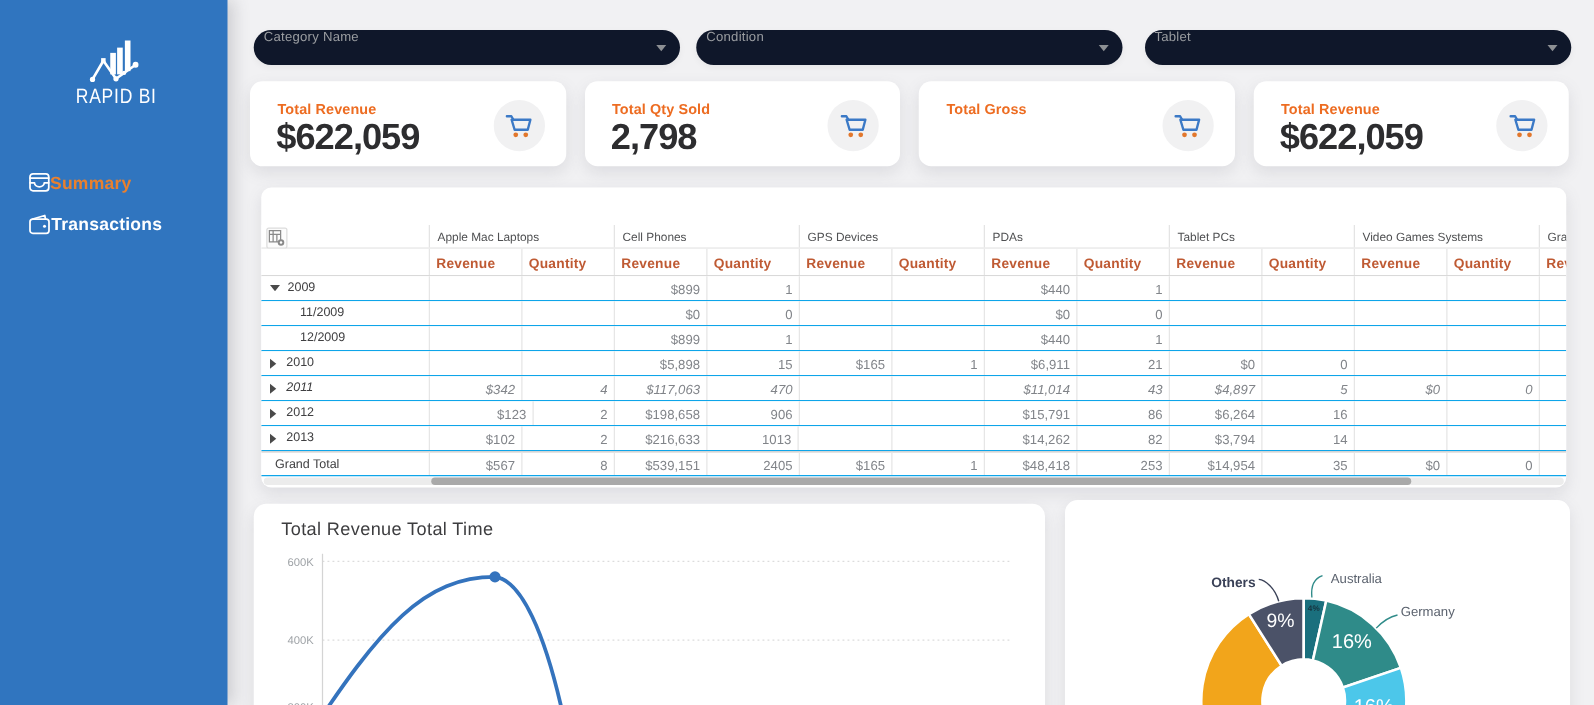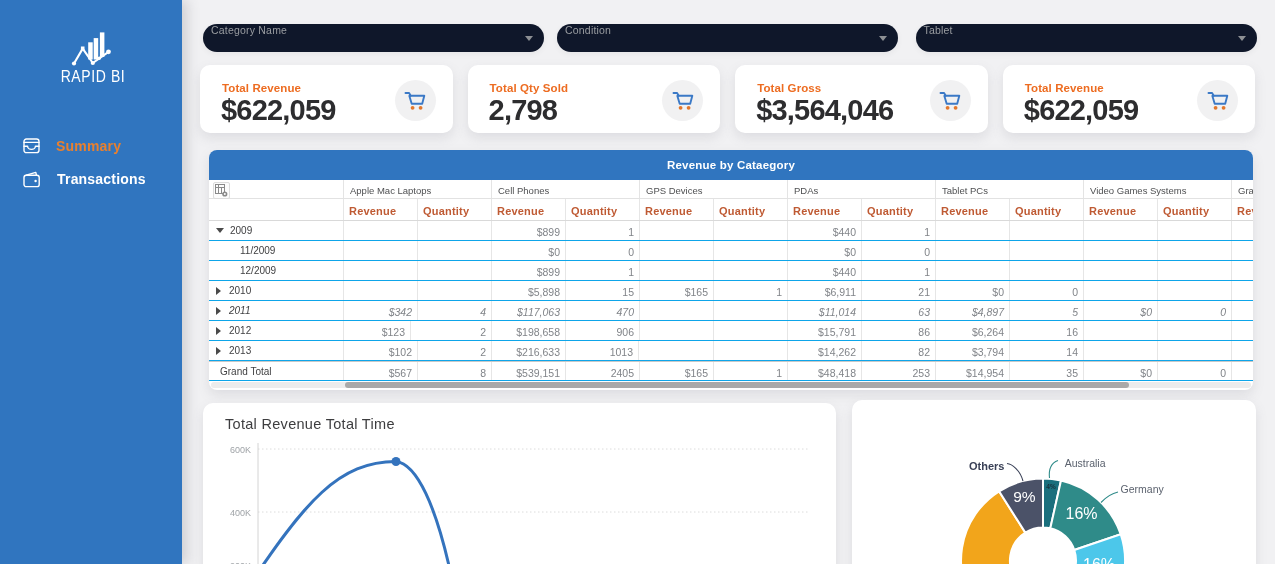--- a/index.html
+++ b/index.html
@@ -5,21 +5,21 @@
 html,body { width:1275px; height:564px; overflow:hidden; background:#f1f1f3;
   font-family:"Liberation Sans", sans-serif; position:relative; }
 
 
 .sidebar { position:absolute; left:0; top:0; width:182px; height:564px; background:#3075BF;
   box-shadow:5px 0 12px rgba(70,70,80,0.20); }
 .logoicon { position:absolute; left:65px; top:31px; }
 .logotext { position:absolute; left:0; top:67px; width:182px; text-align:center; color:#fff;
   font-size:14px; letter-spacing:0.6px; font-weight:400; padding-left:4px; transform:scaleY(1.18); transform-origin:top; }
 .mitem { position:absolute; left:23px; height:18px; display:flex; align-items:center; }
-.mtext { margin-left:16px; font-size:14px; font-weight:bold; letter-spacing:0.2px; }
+.mtext { font-size:14px; font-weight:bold; letter-spacing:0.2px; }
 
 
 .dd { position:absolute; top:24px; width:341px; height:28px; background:#0f172a; border-radius:14px;
   box-shadow:0 2px 6px rgba(0,0,0,0.05); display:flex; align-items:flex-start; }
 .dd span { margin-left:8px; font-size:10.5px; color:#9a9da1; letter-spacing:0.2px; }
 .ddarr { position:absolute; right:11px; top:12px; width:0; height:0;
   border-left:4.5px solid transparent; border-right:4.5px solid transparent; border-top:5px solid #8d9094; }
 
 
 .card { position:absolute; top:65px; width:252.6px; height:68px; background:#fff; border-radius:10px;
@@ -136,21 +136,20 @@
           <path d="M3.5 5h3.6l1.6 2.8"></path>
           <path d="M7.3 7.8h15l-2.1 8H9.7z"></path>
         </g>
         <circle cx="10.6" cy="19.8" r="1.9" fill="#e2772c"></circle>
         <circle cx="18.6" cy="19.8" r="1.9" fill="#e2772c"></circle>
       </svg>
     </div>
 </div>
 <div class="card" style="left:735.2px">
   <div class="clab">Total Gross</div>
-  <div class="cval">$3,564,046</div>
   <div class="ccirc">
       <svg width="26" height="26" viewBox="0 0 26 26">
         <g fill="none" stroke="#3b79c6" stroke-width="1.9" stroke-linecap="round" stroke-linejoin="round">
           <path d="M3.5 5h3.6l1.6 2.8"></path>
           <path d="M7.3 7.8h15l-2.1 8H9.7z"></path>
         </g>
         <circle cx="10.6" cy="19.8" r="1.9" fill="#e2772c"></circle>
         <circle cx="18.6" cy="19.8" r="1.9" fill="#e2772c"></circle>
       </svg>
     </div>
@@ -164,21 +163,20 @@
           <path d="M3.5 5h3.6l1.6 2.8"></path>
           <path d="M7.3 7.8h15l-2.1 8H9.7z"></path>
         </g>
         <circle cx="10.6" cy="19.8" r="1.9" fill="#e2772c"></circle>
         <circle cx="18.6" cy="19.8" r="1.9" fill="#e2772c"></circle>
       </svg>
     </div>
 </div>
 
 <div class="tcard">
-  <div class="tblue">Revenue by Cataegory</div>
   <div class="tbl">
 <div class="trow ghead" style="top:0;height:19px">
 <div class="gcell" style="left:0;width:135px">
           <span class="gearbtn">
             <svg width="15" height="15" viewBox="0 0 15 15">
               <g stroke="#8a8a8a" stroke-width="1" fill="none">
                 <rect x="1.5" y="1.5" width="9" height="9"></rect>
                 <line x1="1.5" y1="4.5" x2="10.5" y2="4.5"></line>
                 <line x1="4.5" y1="1.5" x2="4.5" y2="10.5"></line>
                 <line x1="7.5" y1="4.5" x2="7.5" y2="10.5"></line>
@@ -291,33 +289,33 @@
           <span class="tri tri-r"></span>
           <span class="ylab">2011</span>
         </div>
 <div class="cell dcell" style="left:135px;width:74px">$342</div>
 <div class="cell dcell" style="left:209px;width:74px">4</div>
 <div class="cell dcell" style="left:283px;width:74px">$117,063</div>
 <div class="cell dcell" style="left:357px;width:74px">470</div>
 <div class="cell dcell" style="left:431px;width:74px"></div>
 <div class="cell dcell" style="left:505px;width:74px"></div>
 <div class="cell dcell" style="left:579px;width:74px">$11,014</div>
-<div class="cell dcell" style="left:653px;width:74px">63</div>
+<div class="cell dcell" style="left:653px;width:74px">43</div>
 <div class="cell dcell" style="left:727px;width:74px">$4,897</div>
 <div class="cell dcell" style="left:801px;width:74px">5</div>
 <div class="cell dcell" style="left:875px;width:74px">$0</div>
 <div class="cell dcell" style="left:949px;width:74px">0</div>
 <div class="cell dcell" style="left:1023px;width:74px"></div>
 </div>
 <div class="trow" style="top:141px;height:20px;">
 <div class="cell rowhead" style="left:0;width:135px">
           <span class="tri tri-r"></span>
           <span class="ylab">2012</span>
         </div>
-<div class="cell dcell" style="left:128px;width:74px">$123</div>
+<div class="cell dcell" style="left:144px;width:74px">$123</div>
 <div class="cell dcell" style="left:209px;width:74px">2</div>
 <div class="cell dcell" style="left:283px;width:74px">$198,658</div>
 <div class="cell dcell" style="left:357px;width:74px">906</div>
 <div class="cell dcell" style="left:431px;width:74px"></div>
 <div class="cell dcell" style="left:505px;width:74px"></div>
 <div class="cell dcell" style="left:579px;width:74px">$15,791</div>
 <div class="cell dcell" style="left:653px;width:74px">86</div>
 <div class="cell dcell" style="left:727px;width:74px">$6,264</div>
 <div class="cell dcell" style="left:801px;width:74px">16</div>
 <div class="cell dcell" style="left:875px;width:74px"></div>

